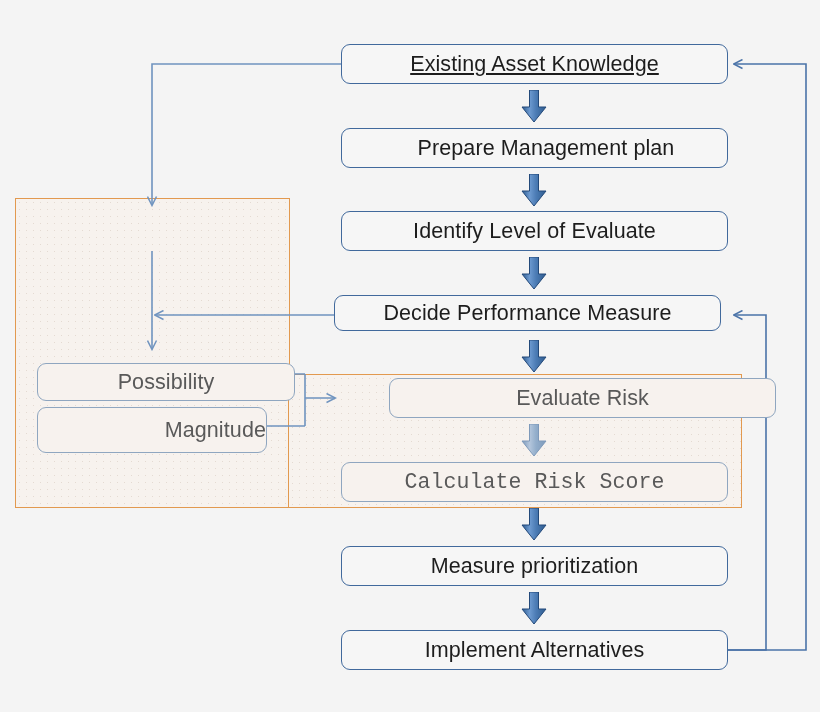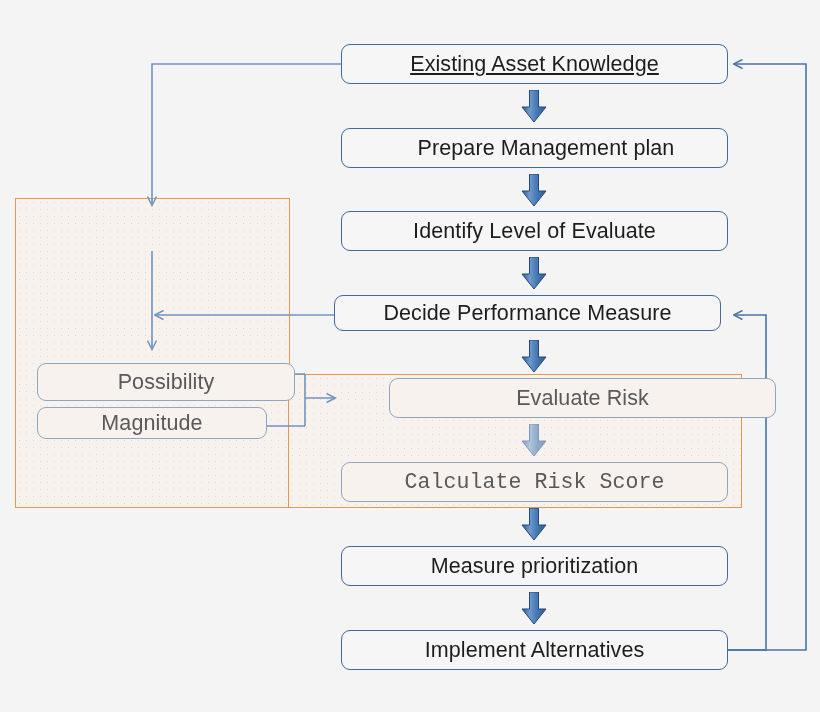--- a/index.html
+++ b/index.html
@@ -139,21 +139,21 @@
     </div>
     <div class="node" style="left: 341px; top: 546px; width: 387px; height: 40px;">
       <span>Measure prioritization</span>
     </div>
     <div class="node" style="left: 341px; top: 630px; width: 387px; height: 40px;">
       <span>Implement Alternatives</span>
     </div>
     <div class="node muted" style="left: 37px; top: 355px; width: 258px; height: 38px; margin-top: 8px;">
       <span>Possibility</span>
     </div>
-    <div class="node muted" style="left: 37px; top: 407px; width: 230px; height: 32px;">
+    <div class="node muted" style="left: 37px; top: 407px; width: 230px; height: 46px; justify-content: flex-end;">
       <span>Magnitude</span>
     </div>
     <div class="blockarrow" style="left: 521px; top: 90px;"><svg width="26" height="34" viewBox="0 0 26 34">
         <path d="M8.5,0 L17.5,0 L17.5,17 L25,17 L13,32 L1,17 L8.5,17 Z" fill="url(#bagrad)" stroke="#23497a" stroke-width="1"></path>
       </svg></div>
     <div class="blockarrow" style="left: 521px; top: 174px;"><svg width="26" height="34" viewBox="0 0 26 34">
         <path d="M8.5,0 L17.5,0 L17.5,17 L25,17 L13,32 L1,17 L8.5,17 Z" fill="url(#bagrad)" stroke="#23497a" stroke-width="1"></path>
       </svg></div>
     <div class="blockarrow" style="left: 521px; top: 257px;"><svg width="26" height="34" viewBox="0 0 26 34">
         <path d="M8.5,0 L17.5,0 L17.5,17 L25,17 L13,32 L1,17 L8.5,17 Z" fill="url(#bagrad)" stroke="#23497a" stroke-width="1"></path>

